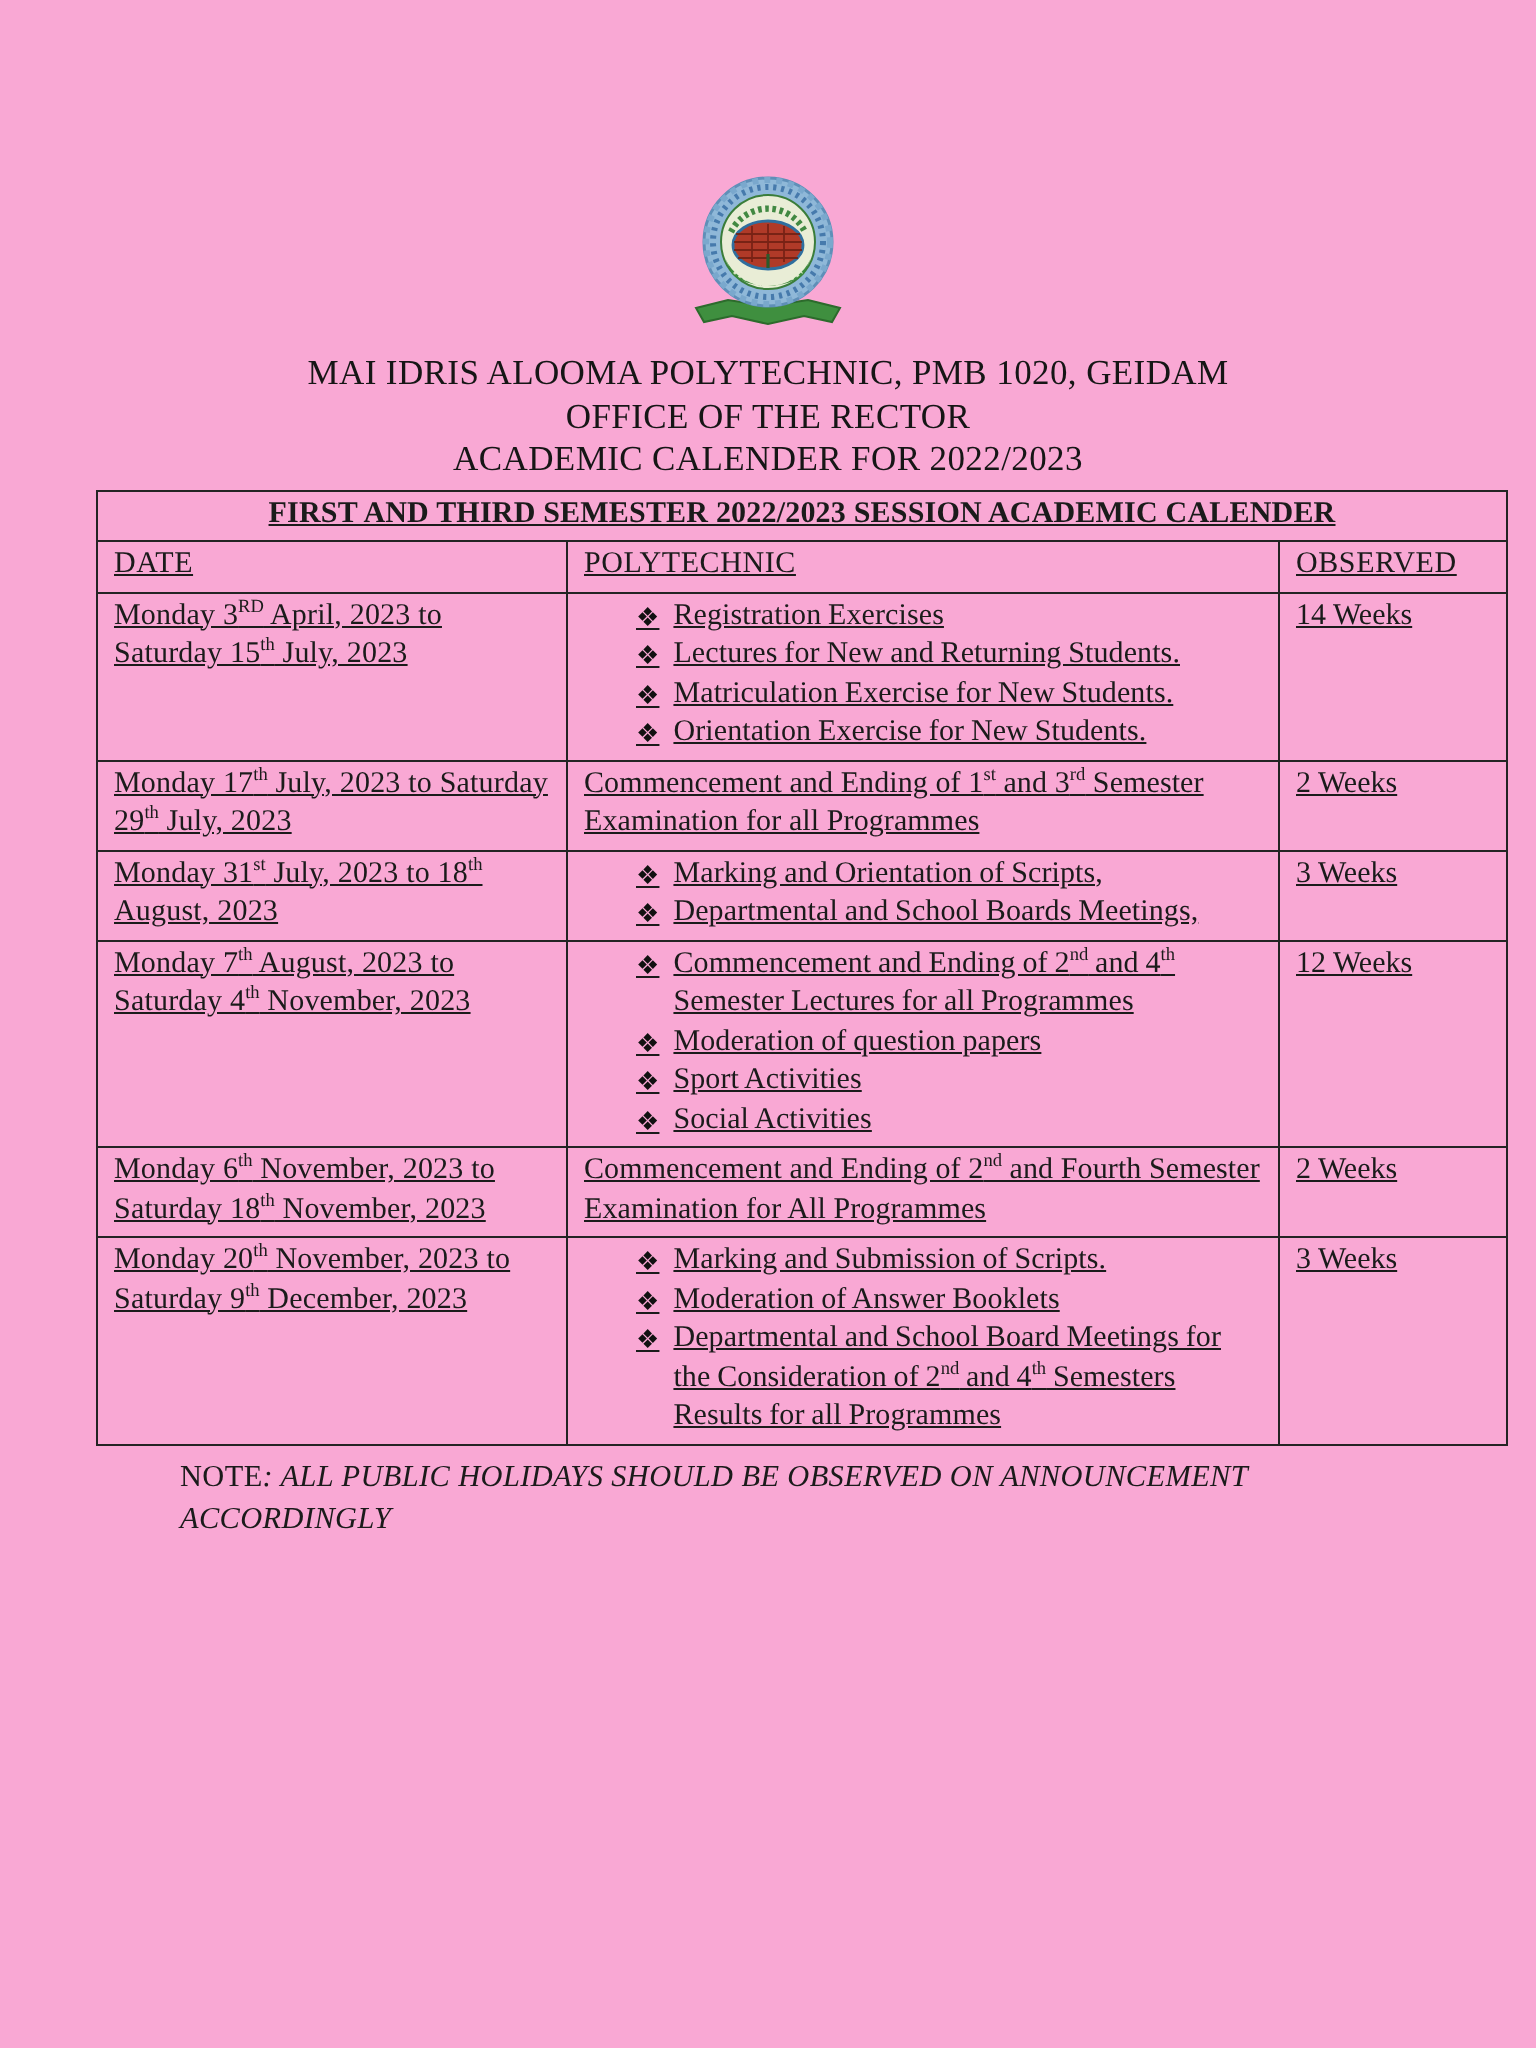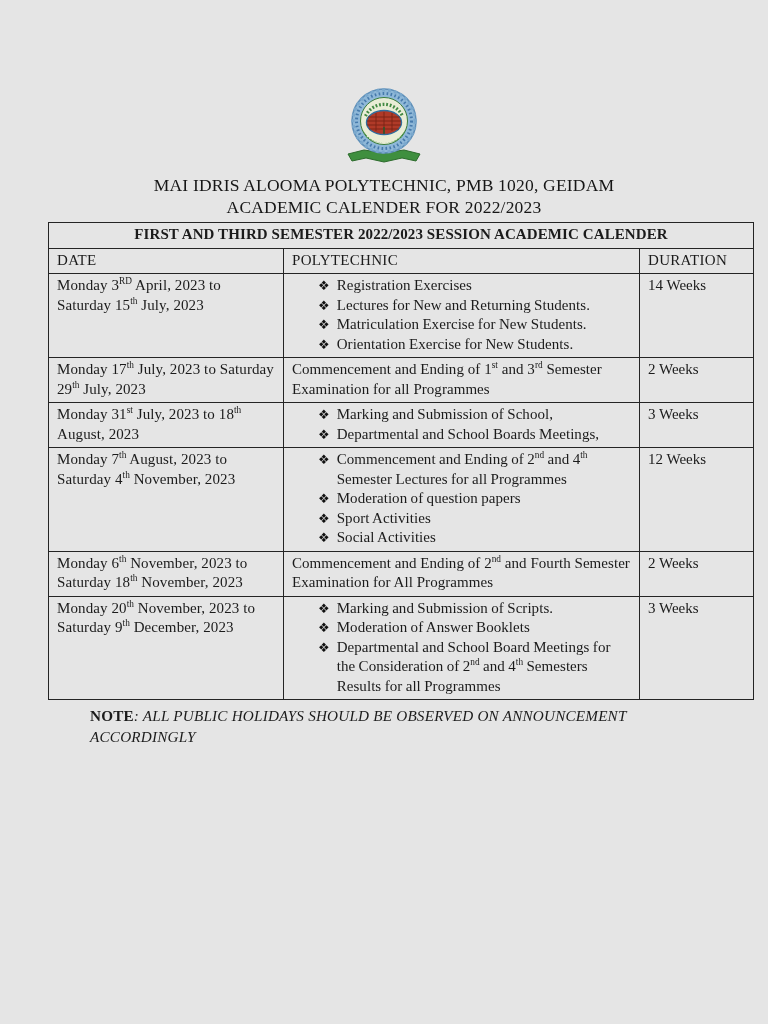--- a/index.html
+++ b/index.html
@@ -5,41 +5,42 @@
   html, body {
     margin: 0; padding: 0;
     background: #ffffff;
     font-family: "Liberation Serif", serif;
     color: #1b1b1b;
   }
   .page {
     position: relative;
     width: 768px;
     height: 1024px;
-    background: #e5e5e5;
+    background: #f9a8d4;
     overflow: hidden;
   }
   .logo-wrap {
     padding-top: 87px;
     width: 100px;
     margin: 0 auto;
     text-align: center;
   }
   .title-block { text-align: center; margin-top: 2px; }
   .title-line {
     font-size: 17.5px;
     line-height: 21.5px;
     letter-spacing: 0.2px;
     color: #161616;
   }
   table.cal {
     border-collapse: collapse;
     table-layout: fixed;
     width: 705px;
     margin: 4px 0 0 48px;
+    text-decoration: underline;
   }
   table.cal td {
     border: 1.5px solid #242424;
     vertical-align: top;
     padding: 2px 8px 3px 8px;
     font-size: 15px;
     line-height: 19.5px;
   }
   td.section-header {
     text-align: center;
@@ -72,21 +73,21 @@
     letter-spacing: 0;
   }
   .note {
     margin: 5px 0 0 90px;
     width: 540px;
     font-size: 15.2px;
     line-height: 21px;
     font-style: italic;
     letter-spacing: 0.2px;
   }
-  .note .note-label { font-weight: bold; font-style: normal; }
+  .note .note-label { font-weight: normal; font-style: normal; }
 </style>
 </head>
 <body>
 
 <div class="page">
 
   <div class="logo-wrap">
     <svg width="100" height="82" viewBox="0 0 100 82">
 
       <path d="M14 67 L30 63 L50 66 L70 63 L86 67 L82 74 L68 71 L50 75 L32 71 L18 74 Z" fill="#3f8f3f" stroke="#2c6b2c" stroke-width="1"></path>
@@ -113,37 +114,38 @@
 
       <path d="M28.5 42 A23.5 23.5 0 0 0 71.5 42 L68 50 A22 14 0 0 1 32 50 Z" fill="#3a8a3a" opacity="0.95"></path>
       <path d="M33 49 A20 12 0 0 0 67 49" fill="none" stroke="#e9edd6" stroke-width="1.4" stroke-dasharray="1.4 1.6" opacity="0.9"></path>
 
       <line x1="50" y1="40" x2="50" y2="47" stroke="#2c5a2c" stroke-width="1.6"></line>
     </svg>
   </div>
 
   <div class="title-block">
     <div class="title-line">MAI IDRIS ALOOMA POLYTECHNIC, PMB 1020, GEIDAM</div>
+    <div class="title-line">OFFICE OF THE RECTOR</div>
     <div class="title-line">ACADEMIC CALENDER FOR 2022/2023</div>
   </div>
 
   <table class="cal">
     <colgroup>
       <col style="width:235px">
       <col style="width:356px">
       <col style="width:114px">
     </colgroup>
     <tbody id="calendar-body">
         <tr>
           <td class="section-header" colspan="3">FIRST AND THIRD SEMESTER 2022/2023 SESSION ACADEMIC CALENDER</td>
         </tr>
         <tr>
           <td class="col-header">DATE</td>
           <td class="col-header">POLYTECHNIC</td>
-          <td class="col-header">DURATION</td>
+          <td class="col-header">OBSERVED</td>
         </tr>
         <tr>
           <td class="date-cell">Monday 3<sup>RD</sup> April, 2023  to Saturday 15<sup>th</sup> July, 2023</td>
           <td class="act-cell">
             <div class="act-line bullet">
               <span class="glyph">❖</span>
               <span>Registration Exercises</span>
             </div>
             <div class="act-line bullet">
               <span class="glyph">❖</span>
@@ -165,21 +167,21 @@
           <td class="act-cell">
             <div class="act-line">Commencement and Ending of 1<sup>st</sup> and 3<sup>rd</sup> Semester Examination for all Programmes</div>
           </td>
           <td class="dur-cell">2 Weeks</td>
         </tr>
         <tr>
           <td class="date-cell">Monday 31<sup>st</sup> July, 2023 to 18<sup>th</sup> August, 2023</td>
           <td class="act-cell">
             <div class="act-line bullet">
               <span class="glyph">❖</span>
-              <span>Marking and Submission of School,</span>
+              <span>Marking and Orientation of Scripts,</span>
             </div>
             <div class="act-line bullet">
               <span class="glyph">❖</span>
               <span>Departmental and School Boards Meetings,</span>
             </div>
           </td>
           <td class="dur-cell">3 Weeks</td>
         </tr>
         <tr>
           <td class="date-cell">Monday 7<sup>th</sup> August, 2023 to Saturday 4<sup>th</sup> November, 2023</td>

